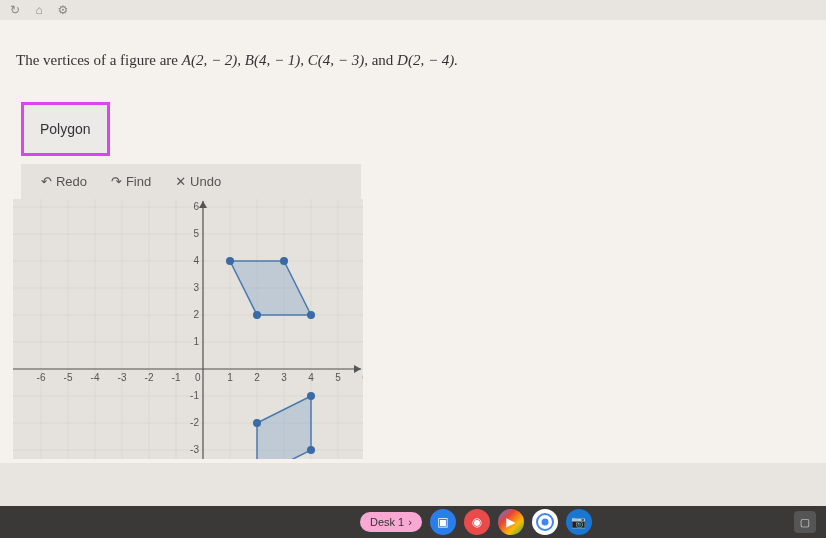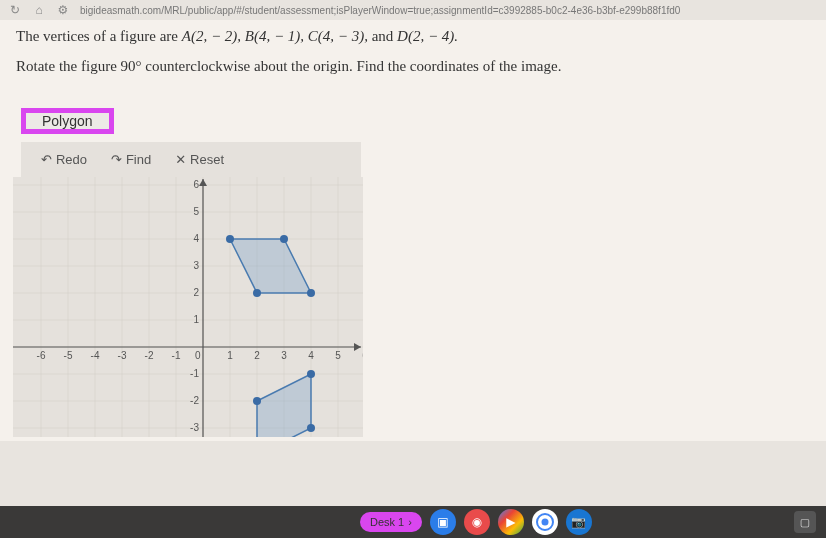--- a/index.html
+++ b/index.html
@@ -35,34 +35,35 @@
     .content {
       padding: 4px 16px;
       background: #f5f1ec;
     }
     .problem-text {
       font-size: 15px;
       color: #333;
       line-height: 1.6;
       margin-bottom: 6px;
       font-family: Georgia, 'Times New Roman', serif;
+      margin-top: 24px;
     }
     .math {
       font-family: Georgia, 'Times New Roman', serif;
       font-style: italic;
     }
     .toolbar-area {
       margin-top: 30px;
       margin-left: 5px;
     }
     .polygon-btn {
       display: inline-block;
-      padding: 0 16px;
+      padding: 16px 16px;
       background: #eceae6;
-      border: 5px solid #d946ef;
+      border: 3px solid #d946ef;
       font-size: 14px;
       color: #333;
       cursor: pointer;
     }
     .chart-toolbar {
       display: flex;
       align-items: center;
       gap: 24px;
       padding: 10px 20px;
       margin-top: 8px;
@@ -120,21 +121,21 @@
       right: 0;
       height: 32px;
       background: rgba(0,0,0,0.75);
       display: flex;
       align-items: center;
       padding: 0 10px;
       gap: 8px;
     }
     .taskbar-spacer { flex: 1; }
     .desk-chip {
-      background: #d946ef;
+      background: #f9a8d4;
       color: #333;
       padding: 4px 10px;
       border-radius: 12px;
       font-size: 11px;
       display: flex;
       align-items: center;
       gap: 4px;
       margin-left: 350px;
     }
     .task-icon {
@@ -159,46 +160,44 @@
       font-size: 11px;
     }
   </style>
 </head>
 <body>
 
 <div class="top-bar">
   <span class="browser-btn">↻</span>
   <span class="browser-btn">⌂</span>
   <span class="browser-btn">⚙</span>
-  <span class="url">bigideasmath.com/MRL/public/app/#/student/assessment;isPlayerWindow=true;assignmentId=c3992885-b0c2-4e36-b3bf-e299b88f1fd0</span>
 </div>
 
 <div class="content">
   <div class="problem-text">
     <span>The vertices of a figure are </span>
     <span class="math">A(2, − 2), B(4, − 1), C(4, − 3),</span>
     <span> and </span>
     <span class="math">D(2, − 4).</span>
   </div>
-  <div class="problem-text">Rotate the figure 90° counterclockwise about the origin. Find the coordinates of the image.</div>
 
   <div class="toolbar-area">
     <div class="polygon-btn">Polygon</div>
     <div class="chart-toolbar">
       <div class="tb-item">
         <span>↶</span>
         <span>Redo</span>
       </div>
       <div class="tb-item">
         <span>↷</span>
         <span>Find</span>
       </div>
       <div class="tb-item">
         <span>✕</span>
-        <span>Reset</span>
+        <span>Undo</span>
       </div>
     </div>
 
     <div class="chart-container">
       <svg class="chart-svg" id="chart-svg" viewBox="0 0 350 260">
           <line class="grid-line" x1="28" y1="0" x2="28" y2="260"></line>
           <line class="grid-line" x1="55" y1="0" x2="55" y2="260"></line>
           <line class="grid-line" x1="82" y1="0" x2="82" y2="260"></line>
           <line class="grid-line" x1="109" y1="0" x2="109" y2="260"></line>
           <line class="grid-line" x1="136" y1="0" x2="136" y2="260"></line>

